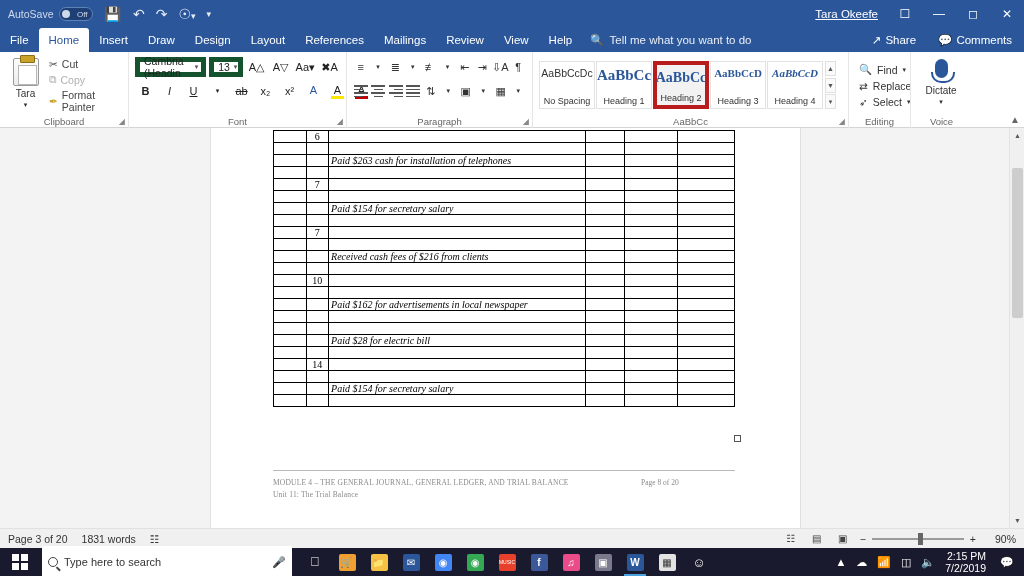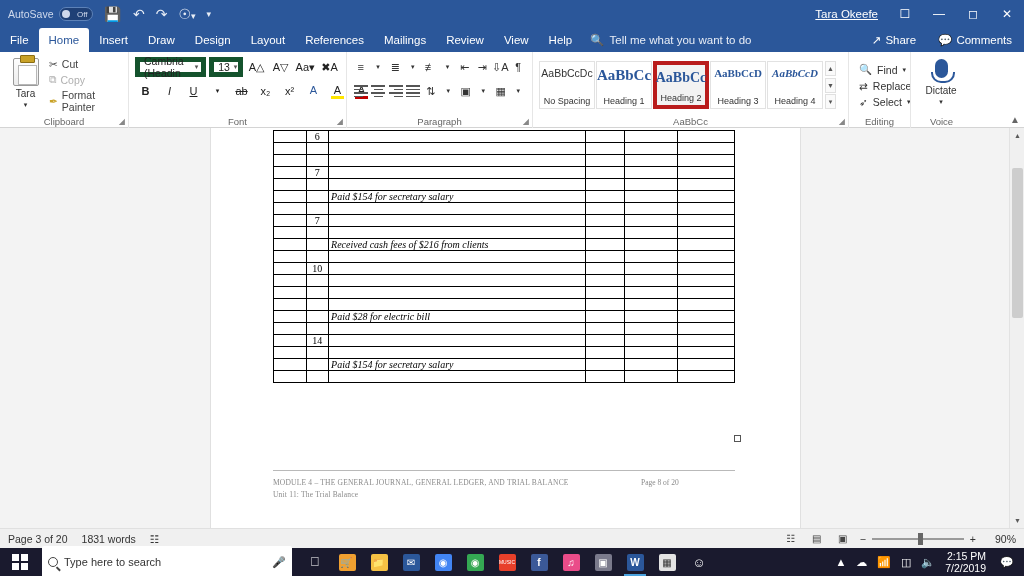--- a/index.html
+++ b/index.html
@@ -530,20 +530,28 @@
               <td class="c-date"></td>
               <td class="c-day"></td>
               <td class="c-desc"></td>
               <td class="c-ref"></td>
               <td class="c-dr"></td>
               <td class="c-cr"></td>
             </tr>
           <tr>
               <td class="c-date"></td>
               <td class="c-day"></td>
+              <td class="c-desc desc-txt">Paid $263 cash for installation of telephones</td>
+              <td class="c-ref"></td>
+              <td class="c-dr"></td>
+              <td class="c-cr"></td>
+            </tr>
+          <tr>
+              <td class="c-date"></td>
+              <td class="c-day"></td>
               <td class="c-desc"></td>
               <td class="c-ref"></td>
               <td class="c-dr"></td>
               <td class="c-cr"></td>
             </tr>
 
           <tr>
               <td class="c-date"></td>
               <td class="c-day">7</td>
               <td class="c-desc"></td>
@@ -614,20 +622,28 @@
               <td class="c-day">10</td>
               <td class="c-desc"></td>
               <td class="c-ref"></td>
               <td class="c-dr"></td>
               <td class="c-cr"></td>
             </tr>
           <tr>
               <td class="c-date"></td>
               <td class="c-day"></td>
               <td class="c-desc"></td>
+              <td class="c-ref"></td>
+              <td class="c-dr"></td>
+              <td class="c-cr"></td>
+            </tr>
+          <tr>
+              <td class="c-date"></td>
+              <td class="c-day"></td>
+              <td class="c-desc desc-txt">Paid $162 for advertisements in local newspaper</td>
               <td class="c-ref"></td>
               <td class="c-dr"></td>
               <td class="c-cr"></td>
             </tr>
           <tr>
               <td class="c-date"></td>
               <td class="c-day"></td>
               <td class="c-desc"></td>
               <td class="c-ref"></td>
               <td class="c-dr"></td>

